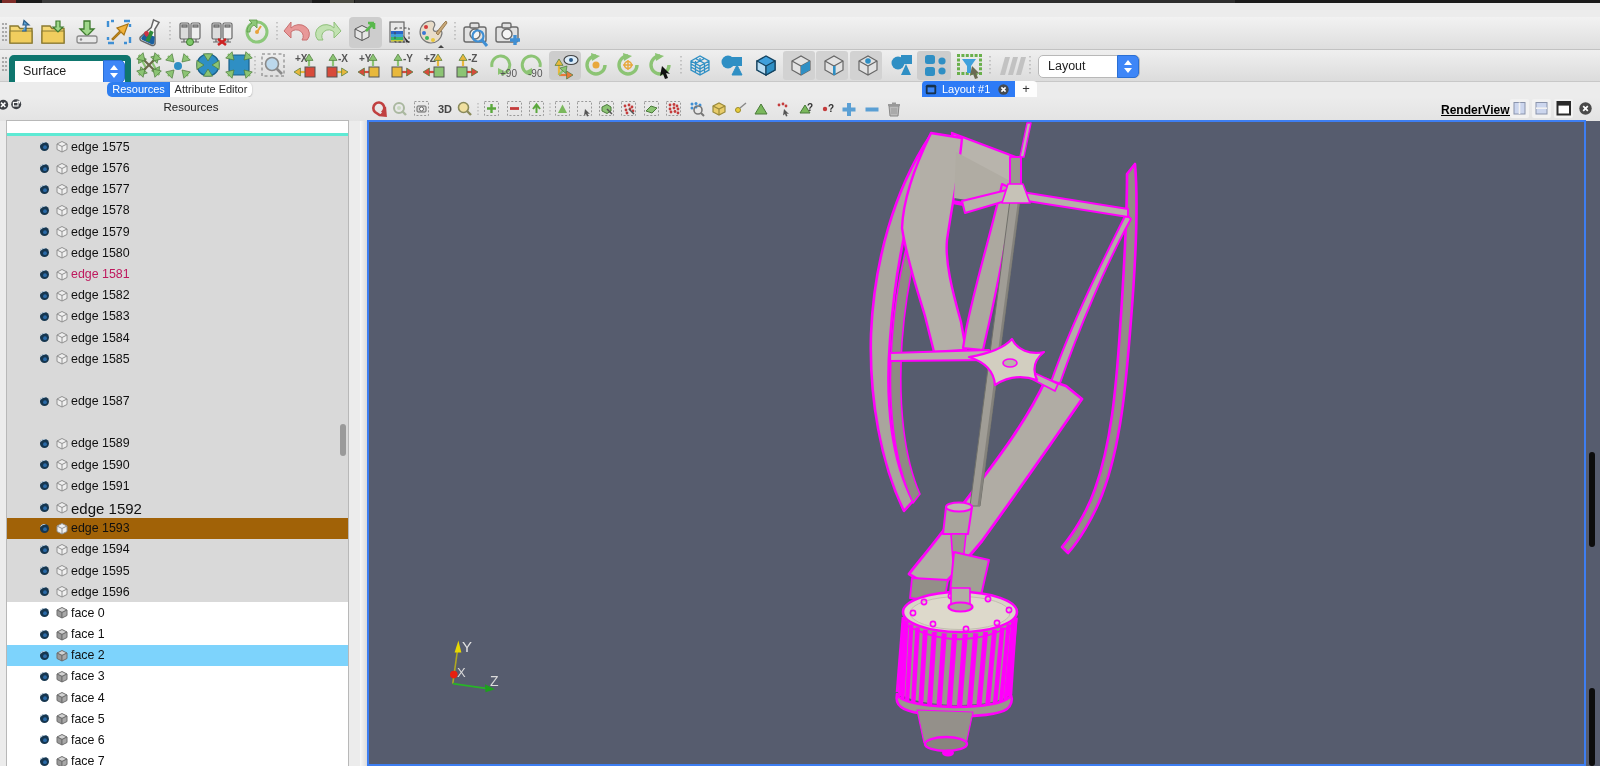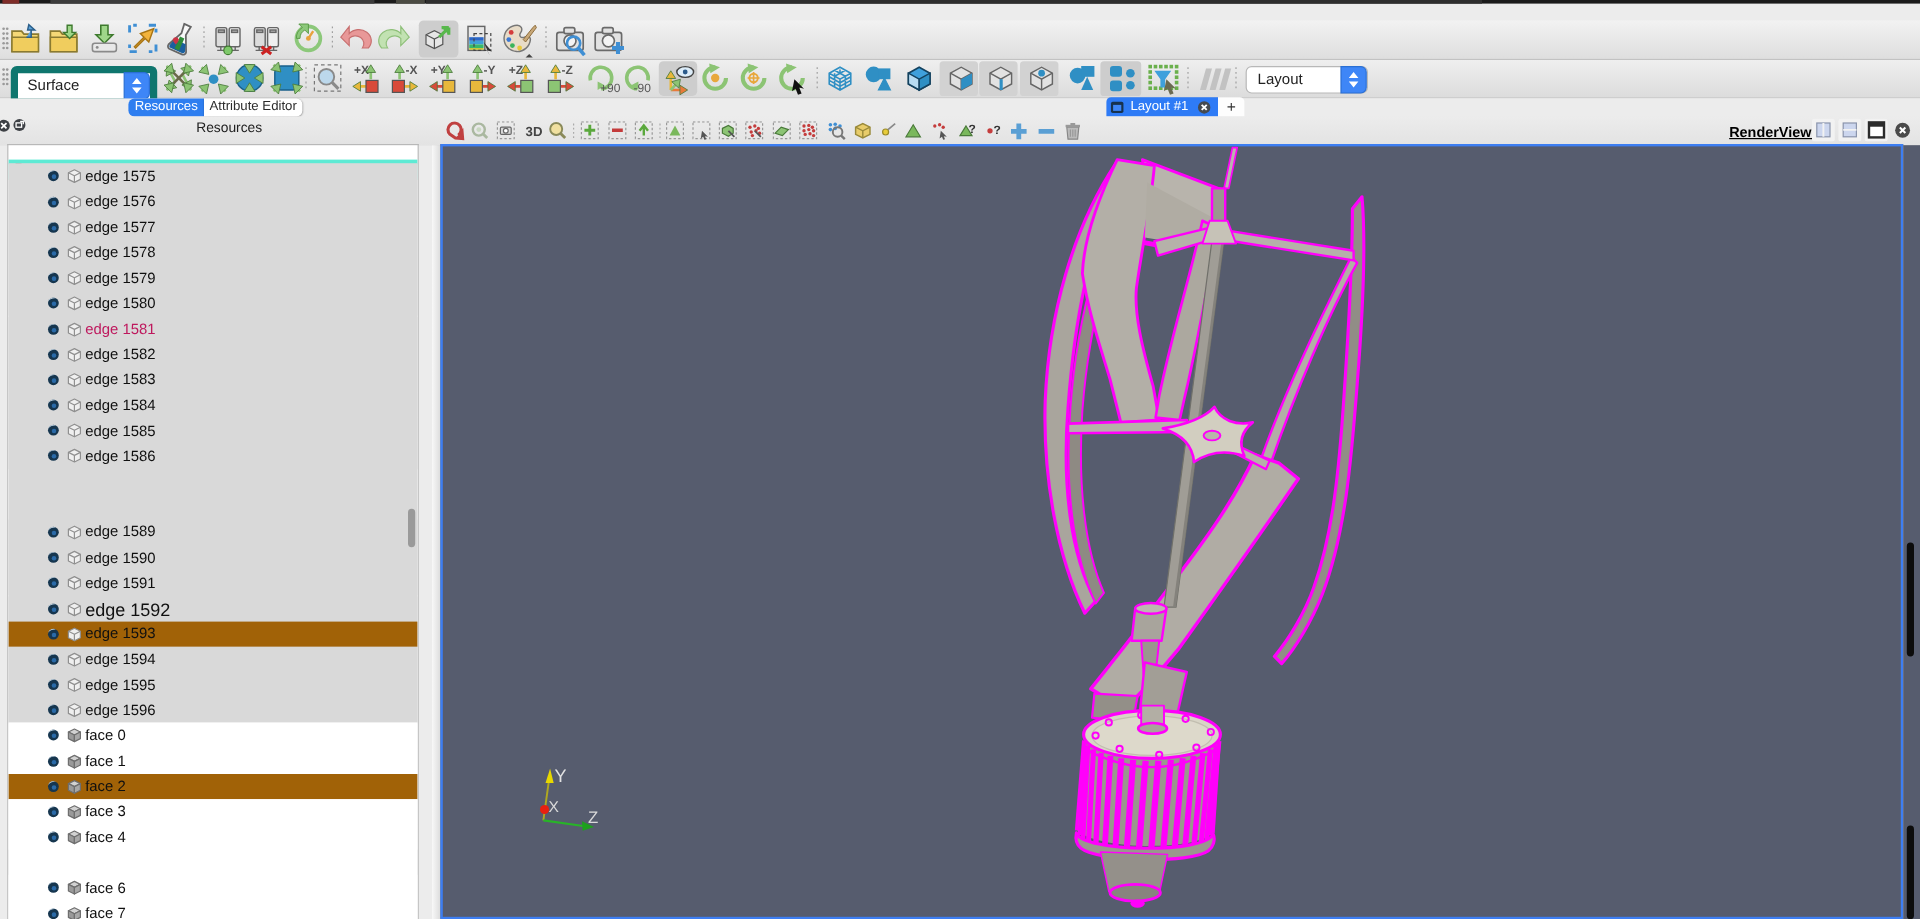--- a/index.html
+++ b/index.html
@@ -751,35 +751,35 @@
               </g>
             </svg>
             <svg style="position:absolute;left:48px;top:4px" width="14" height="14" viewBox="0 0 14 14">
               <g stroke="#909090" stroke-width="1" fill="#e8e8e8" stroke-linejoin="round">
                 <path d="M2,4 L7,1.5 L12,4 L12,9.5 L7,12 L2,9.5 Z" fill="#efefef"></path>
                 <path d="M2,4 L7,6.5 L12,4 M7,6.5 L7,12" fill="none"></path>
               </g>
             </svg>
             <span style="position:absolute;left:64px;top:3.6px;font-size:12.4px;color:#101010">edge 1585</span>
           </div>
-<div style="position:absolute;left:0;top:232.4px;width:100%;height:21.2px;background:#d9d9d9">
-            <svg style="position:absolute;left:32px;top:5px" width="11" height="11" viewBox="0 0 11 11">
-              <g>
-                <circle cx="5.5" cy="5.5" r="4.5" fill="#16364f"></circle>
-                <path d="M1.1,4.2 A4.5 4.5 0 0 1 7.6,1.6 A7 7 0 0 0 1.1,4.2 Z" fill="#cfe0ee"></path>
-                <circle cx="6" cy="6.2" r="1.9" fill="#2a6aa8"></circle>
-              </g>
-            </svg>
-            <svg style="position:absolute;left:48px;top:4px" width="14" height="14" viewBox="0 0 14 14">
-              <g stroke="#909090" stroke-width="1" fill="#e8e8e8" stroke-linejoin="round">
-                <path d="M2,4 L7,1.5 L12,4 L12,9.5 L7,12 L2,9.5 Z" fill="#efefef"></path>
-                <path d="M2,4 L7,6.5 L12,4 M7,6.5 L7,12" fill="none"></path>
-              </g>
-            </svg>
-            <span style="position:absolute;left:64px;top:3.6px;font-size:12.4px;color:#101010">edge 1586</span>
+<div style="position:absolute;left:0;top:253.6px;width:100%;height:21.2px;background:#d9d9d9">
+            <svg style="position:absolute;left:32px;top:5px" width="11" height="11" viewBox="0 0 11 11">
+              <g>
+                <circle cx="5.5" cy="5.5" r="4.5" fill="#16364f"></circle>
+                <path d="M1.1,4.2 A4.5 4.5 0 0 1 7.6,1.6 A7 7 0 0 0 1.1,4.2 Z" fill="#cfe0ee"></path>
+                <circle cx="6" cy="6.2" r="1.9" fill="#2a6aa8"></circle>
+              </g>
+            </svg>
+            <svg style="position:absolute;left:48px;top:4px" width="14" height="14" viewBox="0 0 14 14">
+              <g stroke="#909090" stroke-width="1" fill="#e8e8e8" stroke-linejoin="round">
+                <path d="M2,4 L7,1.5 L12,4 L12,9.5 L7,12 L2,9.5 Z" fill="#efefef"></path>
+                <path d="M2,4 L7,6.5 L12,4 M7,6.5 L7,12" fill="none"></path>
+              </g>
+            </svg>
+            <span style="position:absolute;left:64px;top:3.6px;font-size:12.4px;color:#101010">edge 1587</span>
           </div>
 <div style="position:absolute;left:0;top:295.9px;width:100%;height:21.2px;background:#d9d9d9">
             <svg style="position:absolute;left:32px;top:5px" width="11" height="11" viewBox="0 0 11 11">
               <g>
                 <circle cx="5.5" cy="5.5" r="4.5" fill="#16364f"></circle>
                 <path d="M1.1,4.2 A4.5 4.5 0 0 1 7.6,1.6 A7 7 0 0 0 1.1,4.2 Z" fill="#cfe0ee"></path>
                 <circle cx="6" cy="6.2" r="1.9" fill="#2a6aa8"></circle>
               </g>
             </svg>
             <svg style="position:absolute;left:48px;top:4px" width="14" height="14" viewBox="0 0 14 14">
@@ -929,21 +929,21 @@
             </svg>
             <svg style="position:absolute;left:48px;top:4px" width="14" height="14" viewBox="0 0 14 14">
               <g stroke="#6f6f6f" stroke-width="1" stroke-linejoin="round">
                 <path d="M2,4 L7,1.5 L12,4 L7,6.5 Z" fill="#d2d2d2"></path>
                 <path d="M2,4 L2,9.5 L7,12 L7,6.5 Z" fill="#9a9a9a"></path>
                 <path d="M12,4 L12,9.5 L7,12 L7,6.5 Z" fill="#a8a8a8"></path>
               </g>
             </svg>
             <span style="position:absolute;left:64px;top:3.6px;font-size:12.4px;color:#101010">face 1</span>
           </div>
-<div style="position:absolute;left:0;top:507.7px;width:100%;height:21.2px;background:#a16207">
+<div style="position:absolute;left:0;top:507.7px;width:100%;height:21.2px;background:#7dd3fc">
             <svg style="position:absolute;left:32px;top:5px" width="11" height="11" viewBox="0 0 11 11">
               <g>
                 <circle cx="5.5" cy="5.5" r="4.5" fill="#16364f"></circle>
                 <path d="M1.1,4.2 A4.5 4.5 0 0 1 7.6,1.6 A7 7 0 0 0 1.1,4.2 Z" fill="#cfe0ee"></path>
                 <circle cx="6" cy="6.2" r="1.9" fill="#2a6aa8"></circle>
               </g>
             </svg>
             <svg style="position:absolute;left:48px;top:4px" width="14" height="14" viewBox="0 0 14 14">
               <g stroke="#6f6f6f" stroke-width="1" stroke-linejoin="round">
                 <path d="M2,4 L7,1.5 L12,4 L7,6.5 Z" fill="#d2d2d2"></path>
@@ -979,20 +979,37 @@
               </g>
             </svg>
             <svg style="position:absolute;left:48px;top:4px" width="14" height="14" viewBox="0 0 14 14">
               <g stroke="#6f6f6f" stroke-width="1" stroke-linejoin="round">
                 <path d="M2,4 L7,1.5 L12,4 L7,6.5 Z" fill="#d2d2d2"></path>
                 <path d="M2,4 L2,9.5 L7,12 L7,6.5 Z" fill="#9a9a9a"></path>
                 <path d="M12,4 L12,9.5 L7,12 L7,6.5 Z" fill="#a8a8a8"></path>
               </g>
             </svg>
             <span style="position:absolute;left:64px;top:3.6px;font-size:12.4px;color:#101010">face 4</span>
+          </div>
+<div style="position:absolute;left:0;top:571.3px;width:100%;height:21.2px;background:#ffffff">
+            <svg style="position:absolute;left:32px;top:5px" width="11" height="11" viewBox="0 0 11 11">
+              <g>
+                <circle cx="5.5" cy="5.5" r="4.5" fill="#16364f"></circle>
+                <path d="M1.1,4.2 A4.5 4.5 0 0 1 7.6,1.6 A7 7 0 0 0 1.1,4.2 Z" fill="#cfe0ee"></path>
+                <circle cx="6" cy="6.2" r="1.9" fill="#2a6aa8"></circle>
+              </g>
+            </svg>
+            <svg style="position:absolute;left:48px;top:4px" width="14" height="14" viewBox="0 0 14 14">
+              <g stroke="#6f6f6f" stroke-width="1" stroke-linejoin="round">
+                <path d="M2,4 L7,1.5 L12,4 L7,6.5 Z" fill="#d2d2d2"></path>
+                <path d="M2,4 L2,9.5 L7,12 L7,6.5 Z" fill="#9a9a9a"></path>
+                <path d="M12,4 L12,9.5 L7,12 L7,6.5 Z" fill="#a8a8a8"></path>
+              </g>
+            </svg>
+            <span style="position:absolute;left:64px;top:3.6px;font-size:12.4px;color:#101010">face 5</span>
           </div>
 <div style="position:absolute;left:0;top:592.4px;width:100%;height:21.2px;background:#ffffff">
             <svg style="position:absolute;left:32px;top:5px" width="11" height="11" viewBox="0 0 11 11">
               <g>
                 <circle cx="5.5" cy="5.5" r="4.5" fill="#16364f"></circle>
                 <path d="M1.1,4.2 A4.5 4.5 0 0 1 7.6,1.6 A7 7 0 0 0 1.1,4.2 Z" fill="#cfe0ee"></path>
                 <circle cx="6" cy="6.2" r="1.9" fill="#2a6aa8"></circle>
               </g>
             </svg>
             <svg style="position:absolute;left:48px;top:4px" width="14" height="14" viewBox="0 0 14 14">

